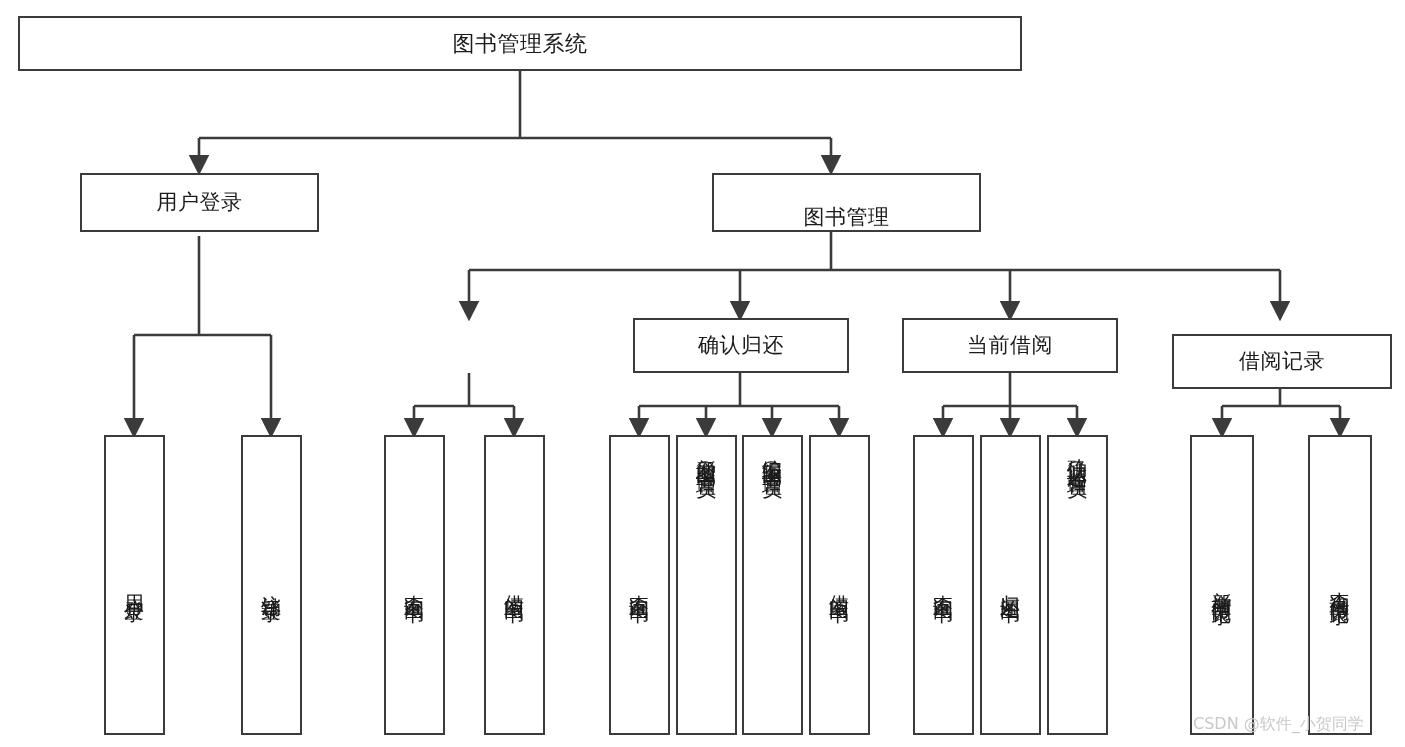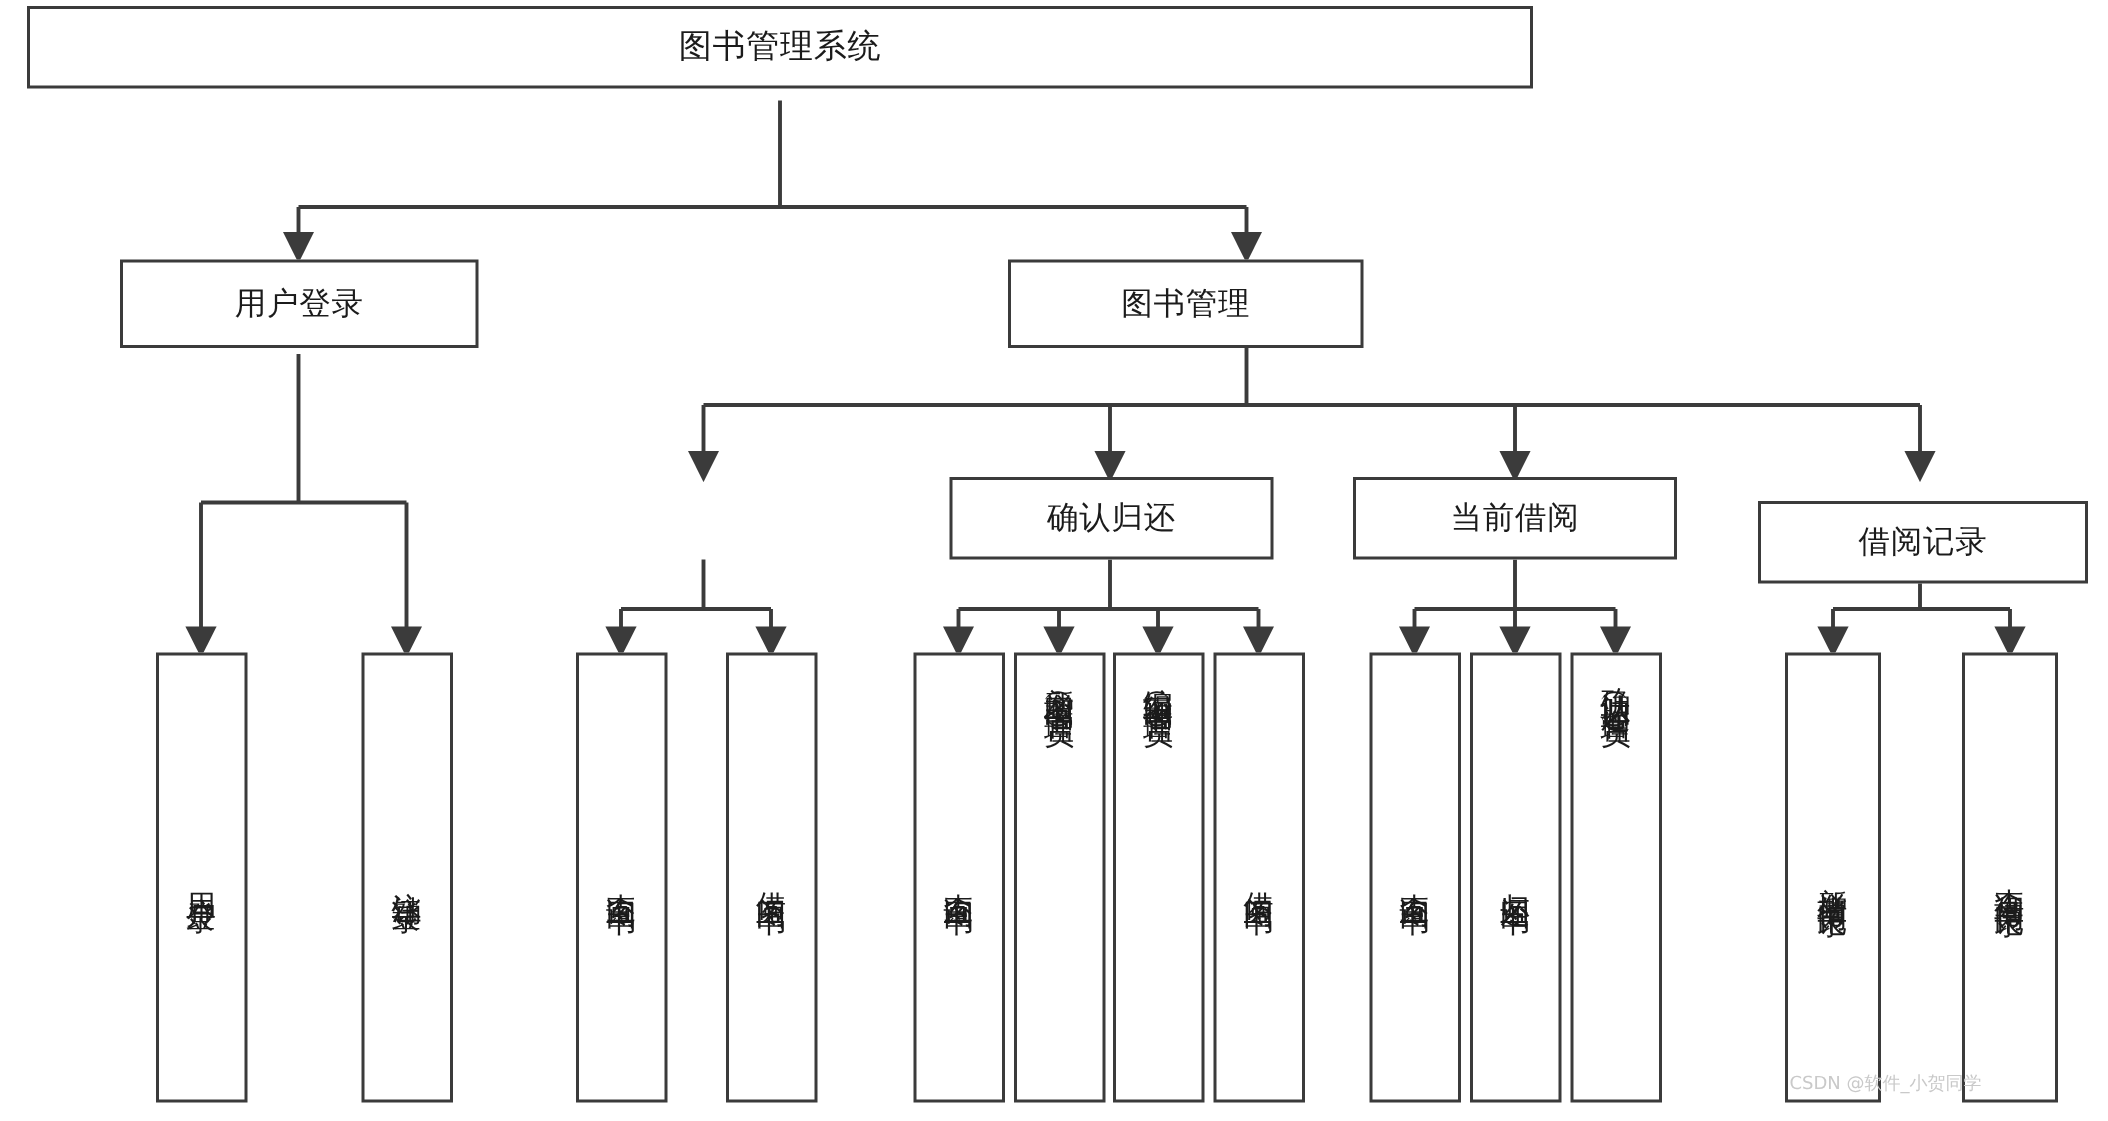--- a/index.html
+++ b/index.html
@@ -61,21 +61,21 @@
     writing-mode: vertical-rl;
     text-orientation: upright;
     font-size: 20px;
     line-height: 1.0;
     letter-spacing: 3px;
   }
   #watermark {
     position: absolute;
     left: 1193px;
     top: 714px;
-    font-size: 12px;
+    font-size: 16px;
     color: #c9c9c9;
     white-space: nowrap;
     font-family: "DejaVu Sans", "Liberation Sans", sans-serif;
   }
 </style>
 </head>
 <body>
 
 <div id="canvas">
 
@@ -122,28 +122,28 @@
       <path d="M 1010 406 L 1010 428" marker-end="url(#arrow)"></path>
       <path d="M 1077 406 L 1077 428" marker-end="url(#arrow)"></path>
 
       <path d="M 1280 373 L 1280 406"></path>
       <path d="M 1222 406 L 1340 406"></path>
       <path d="M 1222 406 L 1222 428" marker-end="url(#arrow)"></path>
       <path d="M 1340 406 L 1340 428" marker-end="url(#arrow)"></path>
     </g>
   </svg>
 
-  <div class="node horiz root" style="left:18px; top:4px; width:1004px; height:55px;">
+  <div class="node horiz root" style="left:18px; top:16px; width:1004px; height:55px;">
     <span class="label">图书管理系统</span>
   </div>
 
   <div class="node horiz" style="left:80px; top:173px; width:239px; height:59px;">
     <span class="label">用户登录</span>
   </div>
-  <div class="node horiz" style="left:672px; top:173px; width:237px; height:59px;">
+  <div class="node horiz" style="left:712px; top:173px; width:269px; height:59px;align-items:flex-end;">
     <span class="label">图书管理</span>
   </div>
 
   <div class="node horiz" style="left:633px; top:318px; width:216px; height:55px;">
     <span class="label">确认归还</span>
   </div>
   <div class="node horiz" style="left:902px; top:318px; width:216px; height:55px;justify-content:center;">
     <span class="label">当前借阅</span>
   </div>
   <div class="node horiz" style="left:1172px; top:334px; width:220px; height:55px;">

